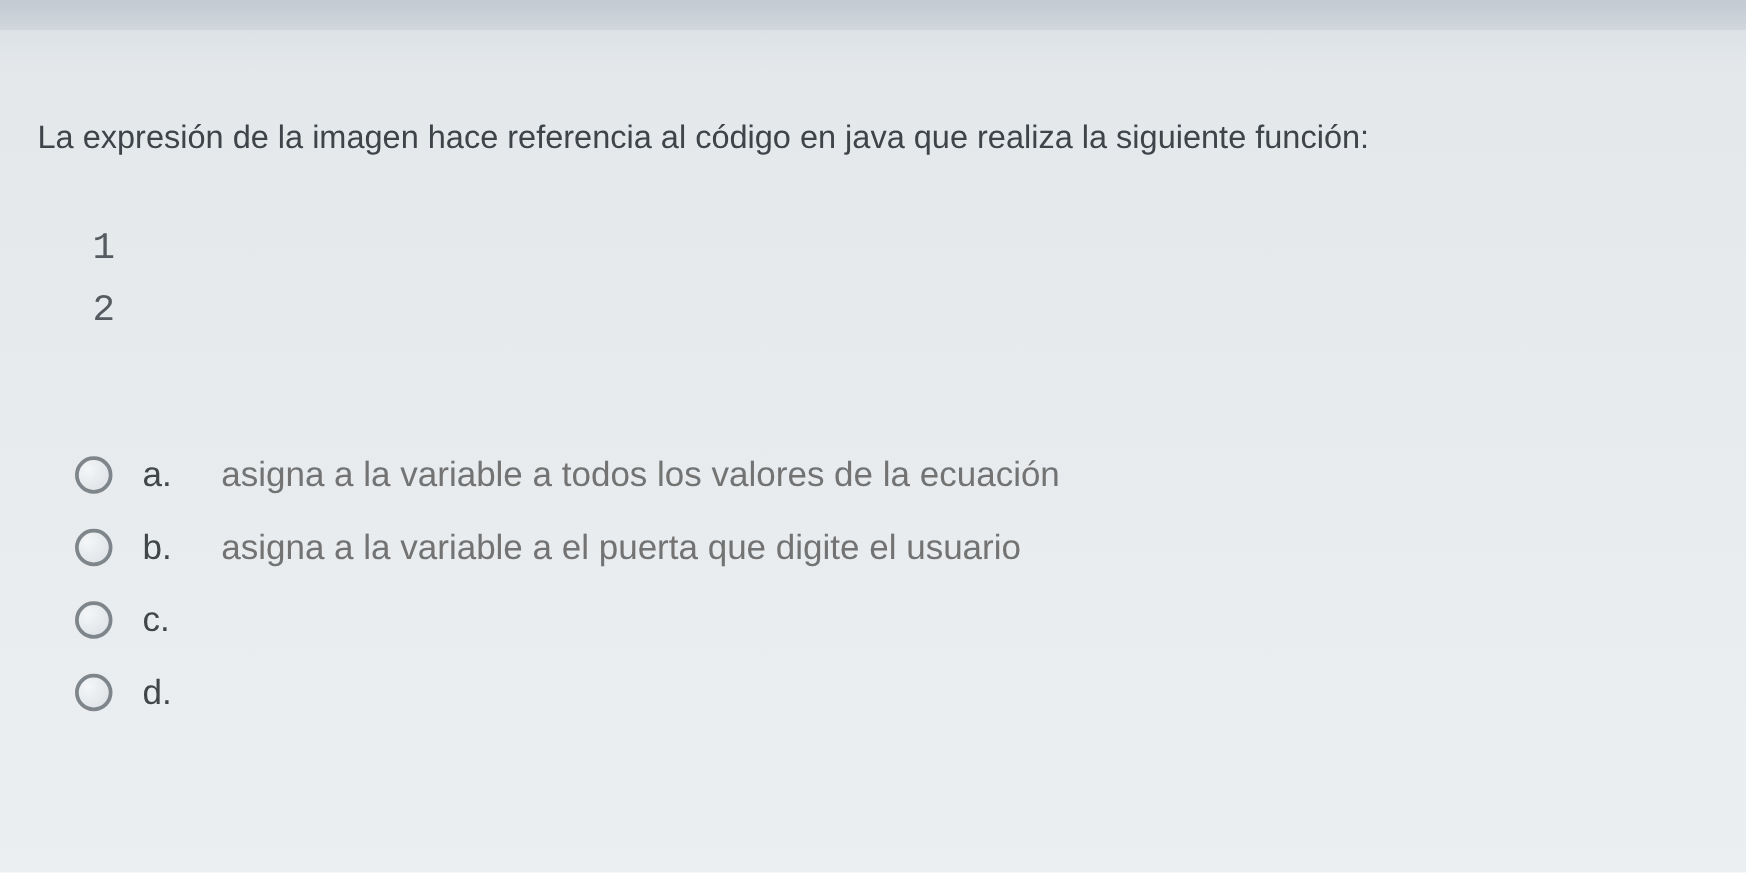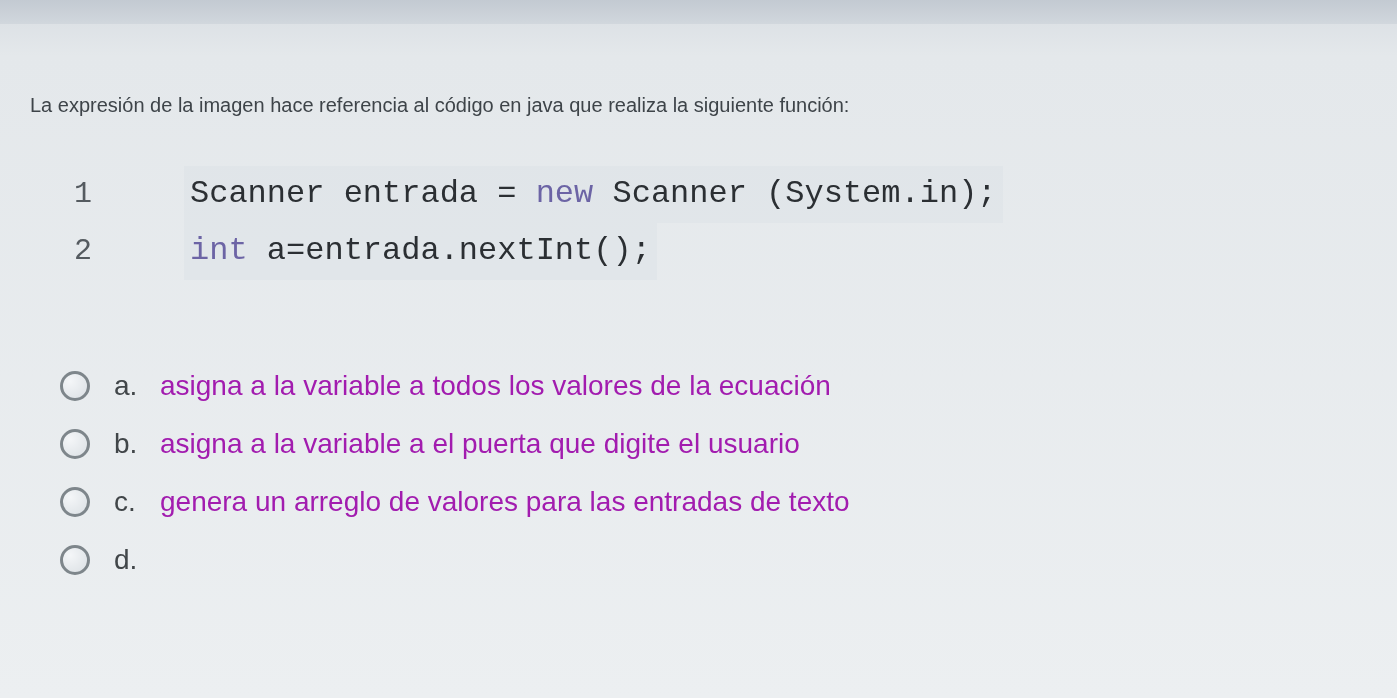--- a/index.html
+++ b/index.html
@@ -18,21 +18,21 @@
       height: 24px;
       background: linear-gradient(180deg, #c3cad2 0%, #d1d7dd 100%);
     }
     .container {
       position: absolute;
       top: 90px;
       left: 30px;
       right: 30px;
     }
     .question-text {
-      font-size: 20px;
+      font-size: 26px;
       color: #3e4449;
       line-height: 1.5;
       margin-bottom: 46px;
       font-weight: 400;
     }
     .code-block {
       margin-left: 44px;
       margin-bottom: 90px;
       font-family: "Courier New", Courier, monospace;
       font-size: 32px;
@@ -70,62 +70,56 @@
       margin-right: 24px;
       flex-shrink: 0;
     }
     .opt-letter {
       font-size: 28px;
       color: #414649;
       min-width: 46px;
     }
     .opt-text {
       font-size: 28px;
-      color: #a21caf;
+      color: #737373;
+      margin-left: 17px;
     }
   </style>
 </head>
 <body>
 
 <div class="top-band"></div>
 
 <div class="container">
 
   <div class="question-text">La expresión de la imagen hace referencia al código en java que realiza la siguiente función:</div>
 
   <div class="code-block">
     <div class="code-line">
       <span class="line-no">1</span>
-      <span class="code-content">
-        <span>Scanner entrada = </span><span class="kw-new">new</span><span> Scanner (System.in);</span>
-      </span>
     </div>
     <div class="code-line">
       <span class="line-no">2</span>
-      <span class="code-content">
-        <span class="kw-int">int</span><span> a=entrada.nextInt();</span>
-      </span>
     </div>
   </div>
 
   <div class="options">
     <div class="option">
       <span class="radio"></span>
       <span class="opt-letter">a.</span>
       <span class="opt-text">asigna a la variable a todos los valores de la ecuación</span>
     </div>
     <div class="option">
       <span class="radio"></span>
       <span class="opt-letter">b.</span>
       <span class="opt-text">asigna a la variable a el puerta que digite el usuario</span>
     </div>
     <div class="option">
       <span class="radio"></span>
       <span class="opt-letter">c.</span>
-      <span class="opt-text">genera un arreglo de valores para las entradas de texto</span>
     </div>
     <div class="option">
       <span class="radio"></span>
       <span class="opt-letter">d.</span>
     </div>
   </div>
 
 </div>
 
 </body></html>

